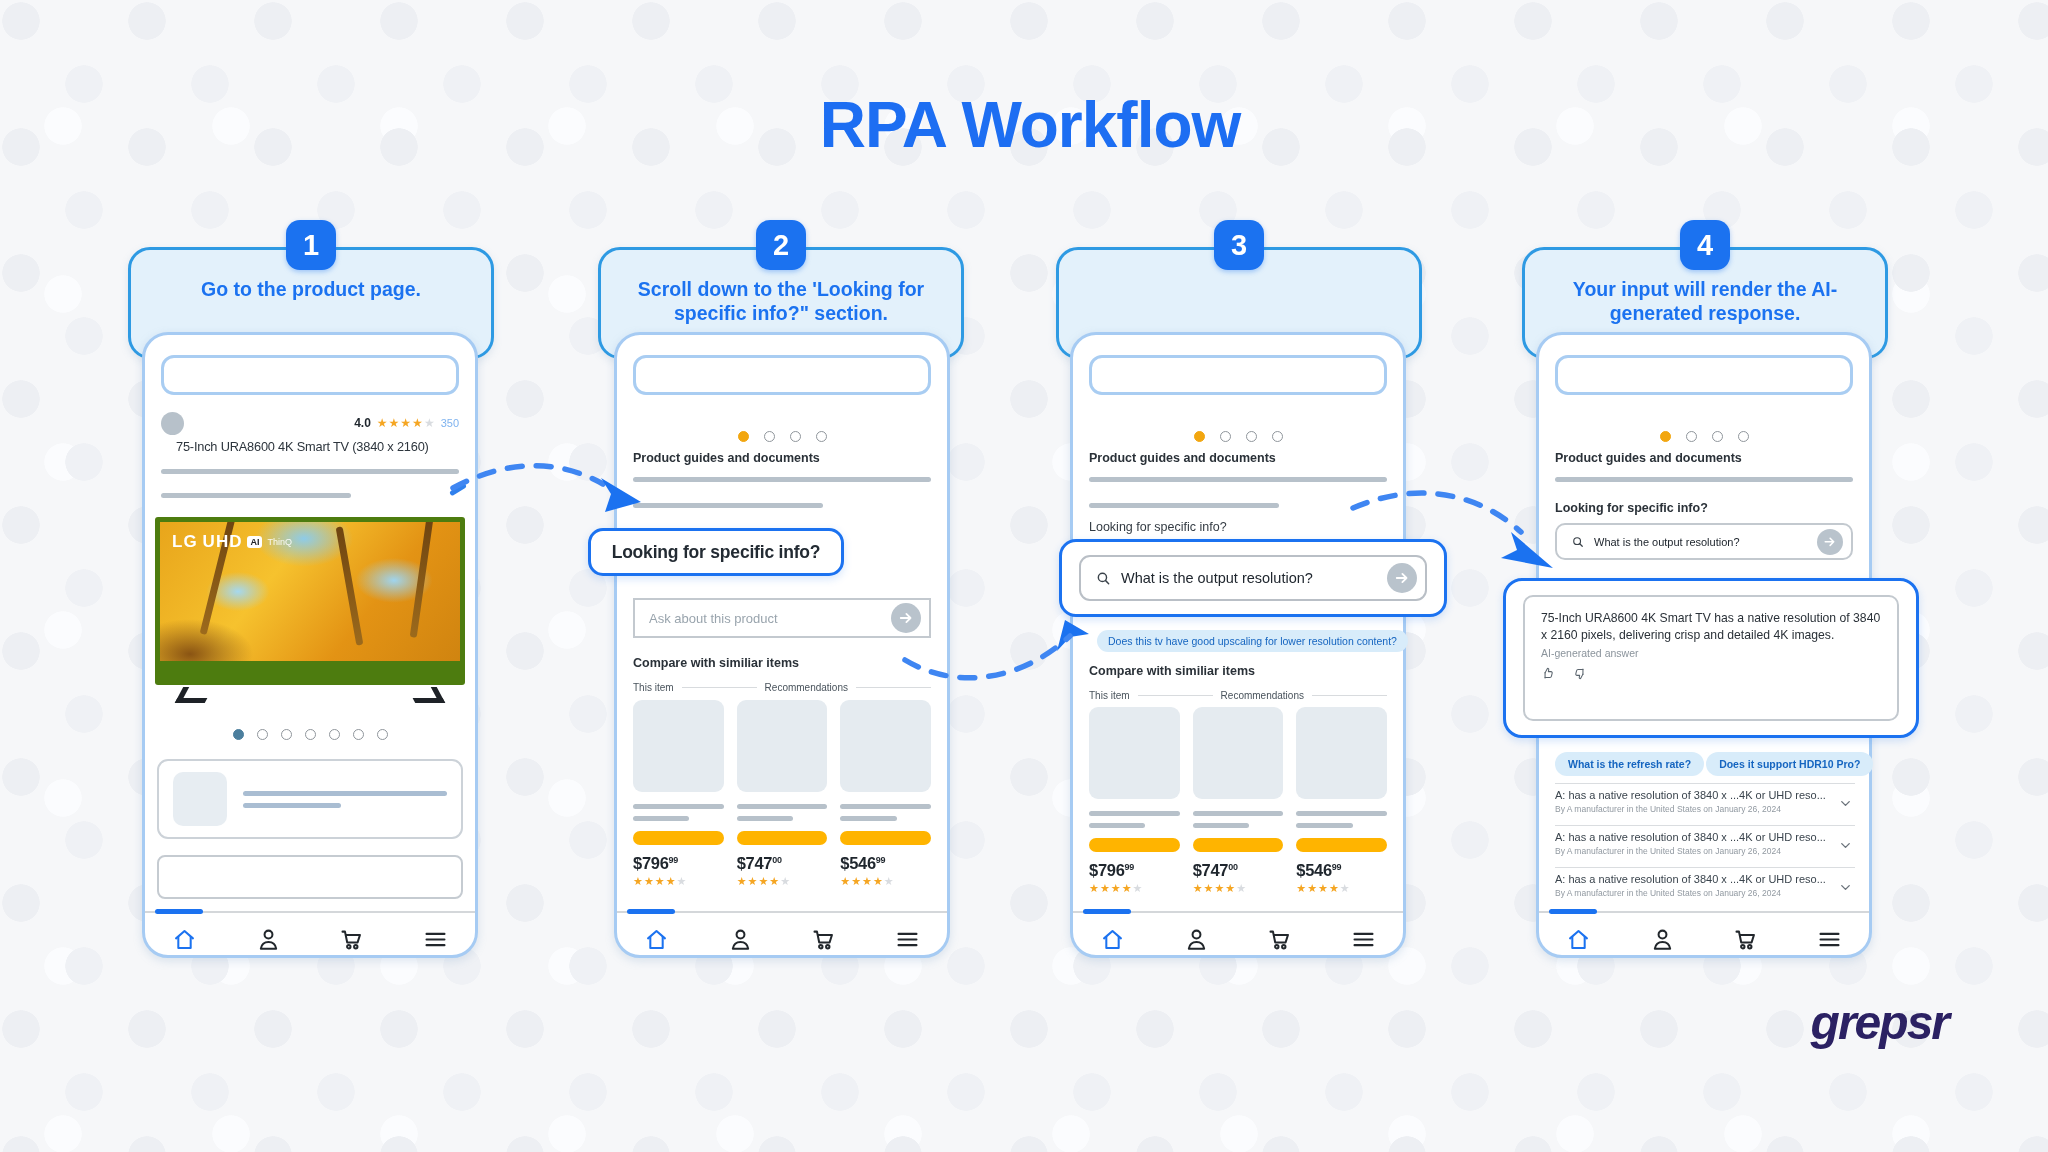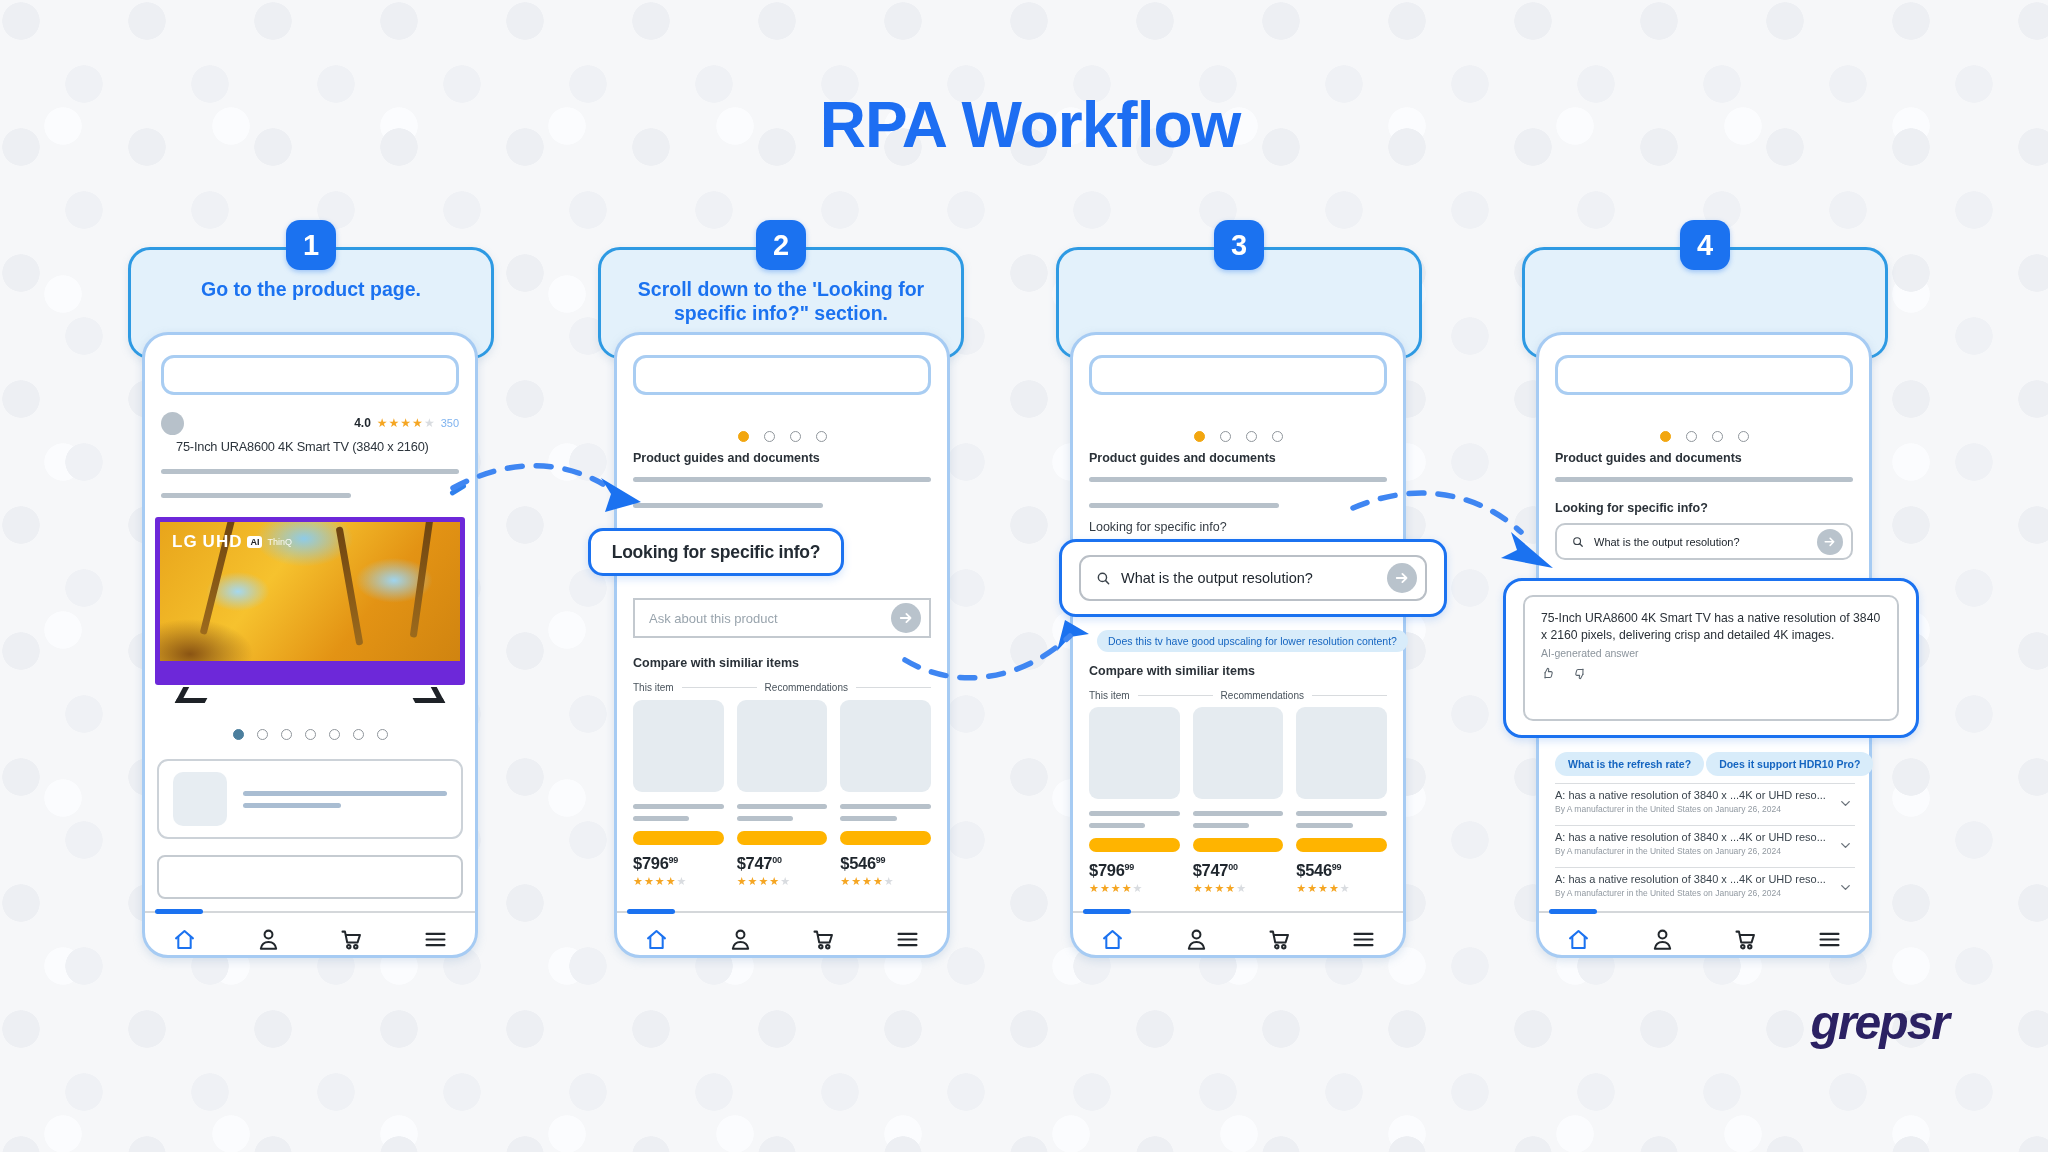--- a/index.html
+++ b/index.html
@@ -65,21 +65,21 @@
   .rating-num { margin-left:auto; font-size:12px; font-weight:bold; color:#1f262d; }
   .stars { display:flex; gap:1px; margin-left:6px; }
   .star::before { content:"★"; }
   .star { font-size:12px; color:#f5a623; line-height:1; }
   .star.off { color:#d9dce0; }
   .review-count { margin-left:6px; font-size:11px; color:#7fb3ef; }
   .prod-title { position:absolute; top:104px; left:31px; right:10px; font-size:12.8px; color:#2d353d; letter-spacing:-.2px; }
   .edit-mark { position:absolute; top:152px; right:8px; width:18px; height:5px; border-radius:3px; background:#2f80ed; transform:rotate(-32deg); }
   
   .tv-wrap { position:absolute; top:182px; left:10px; right:10px; height:200px; }
-  .tv-frame { position:absolute; top:0; left:0; right:0; height:168px; background:#6d28d9; border-radius:3px; padding:5px 5px 24px; }
+  .tv-frame { position:absolute; top:0; left:0; right:0; height:168px; background:#4d7c0f; border-radius:3px; padding:5px 5px 24px; }
   .tv-screen {
     width:100%; height:100%; overflow:hidden; position:relative;
     background:
       radial-gradient(ellipse 70px 40px at 48% 12%, #8ecbe8 0%, rgba(142,203,232,0) 70%),
       radial-gradient(ellipse 55px 32px at 78% 42%, #9fd4ee 0%, rgba(159,212,238,0) 70%),
       radial-gradient(ellipse 45px 28px at 26% 50%, #a5d8ef 0%, rgba(165,216,239,0) 70%),
       radial-gradient(ellipse 90px 50px at 10% 95%, #8a5413 0%, rgba(138,84,19,0) 70%),
       linear-gradient(128deg, #e8a51b 0%, #f6c22e 38%, #e39314 68%, #d08410 100%);
   }
   .trunk { position:absolute; width:7px; height:120px; background:linear-gradient(#6e4410,#9c6a1c); border-radius:3px; }
@@ -167,20 +167,21 @@
   </div>
   <div class="step-card" style="left:598px;">
     <div class="step-badge">2</div>
     <div class="step-caption">Scroll down to the 'Looking for specific info?" section.</div>
   </div>
   <div class="step-card" style="left:1056px;">
     <div class="step-badge">3</div>
   </div>
   <div class="step-card" style="left:1522px;">
     <div class="step-badge">4</div>
+    <div class="step-caption">Your input will render the AI-generated response.</div>
   </div>
 
   <div class="phone" style="left:142px;">
     <div class="searchbar"></div>
 
     <div class="rating-row">
       <div class="avatar-circle"></div>
       <span class="rating-num">4.0</span>
       <span class="stars">
         <span class="star"></span>

